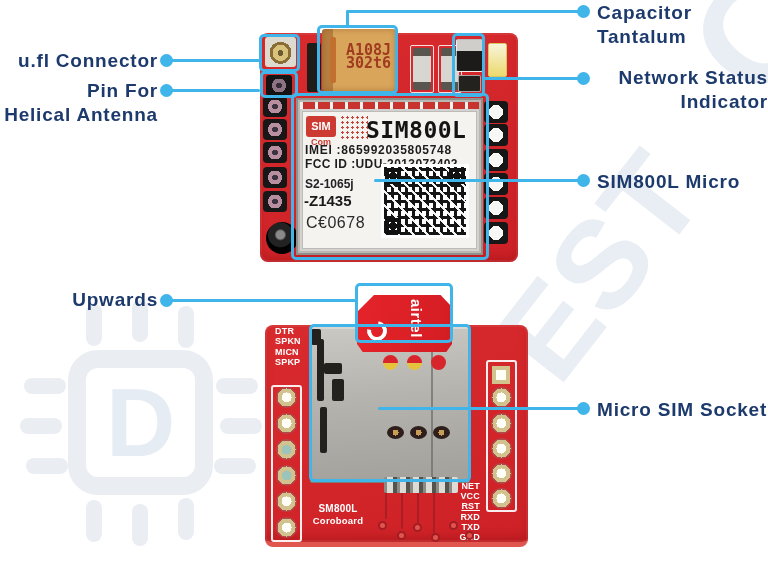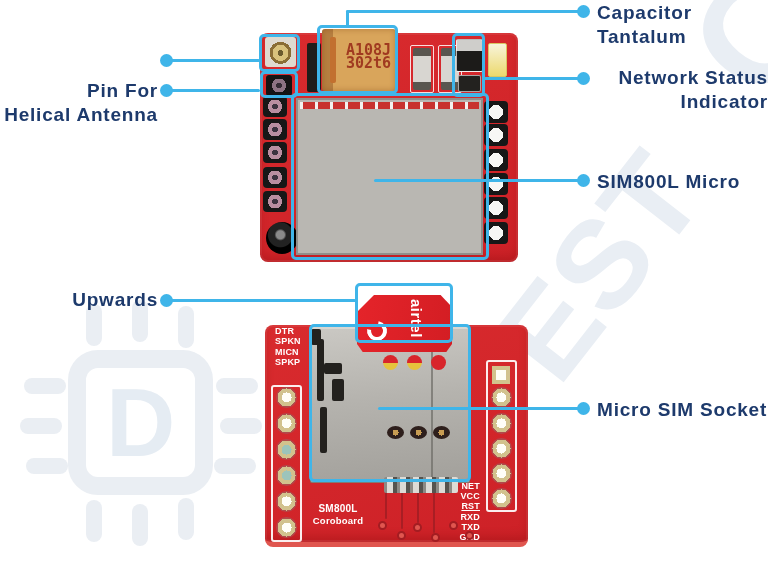--- a/index.html
+++ b/index.html
@@ -132,20 +132,39 @@
 
     <div class="padR" style="left:224px;top:68px;"></div>
     <div class="padR" style="left:224px;top:91px;"></div>
     <div class="padR" style="left:224px;top:116px;"></div>
     <div class="padR" style="left:224px;top:140px;"></div>
     <div class="padR" style="left:224px;top:164px;"></div>
     <div class="padR" style="left:224px;top:189px;"></div>
 
     <div class="chip" style="left:36px;top:65px;width:187px;height:157px;">
       <div class="topstrip"></div>
+      <div class="label">
+        <div class="abs" style="left:4px;top:5px;width:30px;height:21px;background:#cc3a31;border-radius:3px;
+             color:#fff;font-weight:bold;font-size:11px;text-align:center;line-height:21px;">SIM</div>
+        <div class="abs" style="left:4px;top:26px;width:30px;text-align:center;color:#cc3a31;font-weight:bold;font-size:9px;">Com</div>
+        <div class="abs" style="left:38px;top:4px;width:28px;height:24px;
+             background-image:radial-gradient(#c7423a 1.3px,transparent 1.4px);background-size:5px 5px;"></div>
+        <div class="abs" style="left:64px;top:6px;font-family:'DejaVu Sans Mono',monospace;font-weight:bold;
+             font-size:23px;color:#141414;letter-spacing:.5px;">SIM800L</div>
+        <div class="abs" style="left:3px;top:32px;font-weight:bold;font-size:12px;color:#1d1d1d;letter-spacing:.7px;">IMEI :865992035805748</div>
+        <div class="abs" style="left:3px;top:46px;font-weight:bold;font-size:12px;color:#1d1d1d;letter-spacing:.4px;">FCC ID :UDU-2013072402</div>
+        <div class="abs" style="left:3px;top:66px;font-weight:bold;font-size:12px;color:#222;">S2-1065j</div>
+        <div class="abs" style="left:2px;top:81px;font-weight:bold;font-size:15px;color:#1a1a1a;">-Z1435</div>
+        <div class="abs" style="left:4px;top:103px;font-size:16px;font-weight:500;color:#2a2a2a;letter-spacing:.5px;">C€0678</div>
+        <div class="qr" style="left:82px;top:56px;width:82px;height:68px;">
+          <div class="finder" style="left:1px;top:1px;"></div>
+          <div class="finder" style="right:1px;top:1px;"></div>
+          <div class="finder" style="left:1px;bottom:1px;"></div>
+        </div>
+      </div>
     </div>
   </div>
 
   <div class="board" style="left:265px;top:325px;width:263px;height:222px;border-bottom:5px solid #e0564f;">
 
     <div class="silk" style="left:10px;top:1px;font-size:9px;line-height:10.4px;">
       <span style="display:block;">DTR</span>
       <span style="display:block;">SPKN</span>
       <span style="display:block;">MICN</span>
       <span style="display:block;">SPKP</span>
@@ -235,20 +254,21 @@
   <div class="ln" style="left:378px;top:407px;width:202px;"></div>
 
   <div class="dot" style="left:160px;top:54px;"></div>
   <div class="dot" style="left:160px;top:84px;"></div>
   <div class="dot" style="left:160px;top:294px;"></div>
   <div class="dot" style="left:577px;top:5px;"></div>
   <div class="dot" style="left:577px;top:72px;"></div>
   <div class="dot" style="left:577px;top:174px;"></div>
   <div class="dot" style="left:577px;top:402px;"></div>
 
+  <div class="lbl ra" style="left:0px;top:49px;width:158px;">u.fl Connector</div>
   <div class="lbl ra" style="left:0px;top:79px;width:158px;">
     <span style="display:block;">Pin For</span>
     <span style="display:block;">Helical Antenna</span>
   </div>
   <div class="lbl ra" style="left:0px;top:288px;width:158px;">
     <span style="display:block;">Upwards</span>
   </div>
   <div class="lbl" style="left:597px;top:1px;">
     <span style="display:block;">Capacitor</span>
     <span style="display:block;">Tantalum</span>

